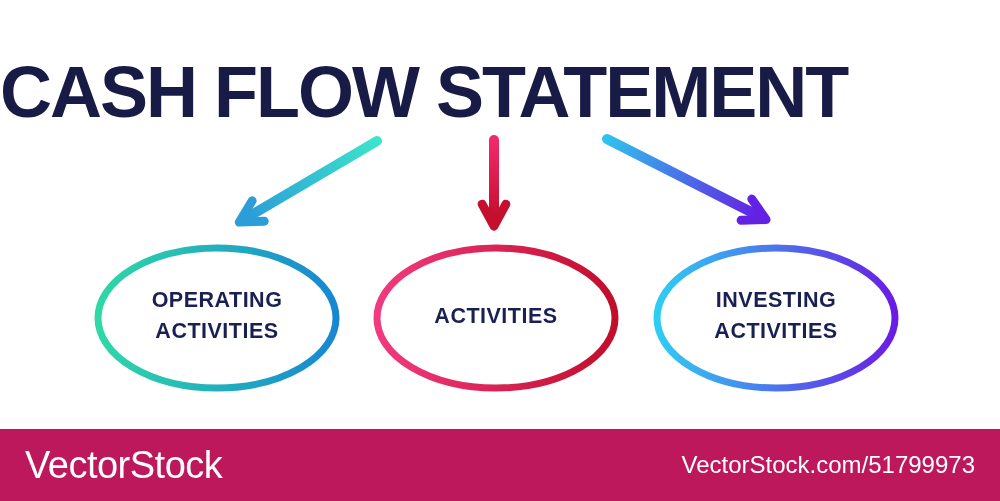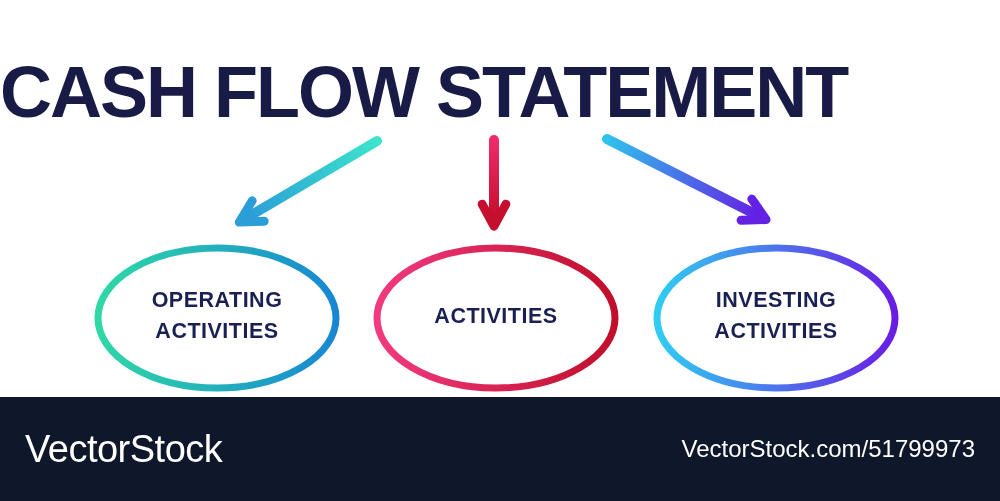--- a/index.html
+++ b/index.html
@@ -35,22 +35,22 @@
     font-weight: bold;
     letter-spacing: 0.5px;
     color: #1a2052;
     white-space: nowrap;
   }
   .node-label .line { display: block; }
 
   .footer {
     position: absolute;
     left: 0; bottom: 0;
-    width: 1000px; height: 104px;
-    background: #0f172a;
+    width: 1000px; height: 72px;
+    background: #be185d;
     display: flex;
     align-items: center;
     justify-content: space-between;
     box-sizing: border-box;
     padding: 0 25px;
   }
   .footer .logo {
     color: #ffffff;
     font-size: 38px;
     font-weight: 400;

